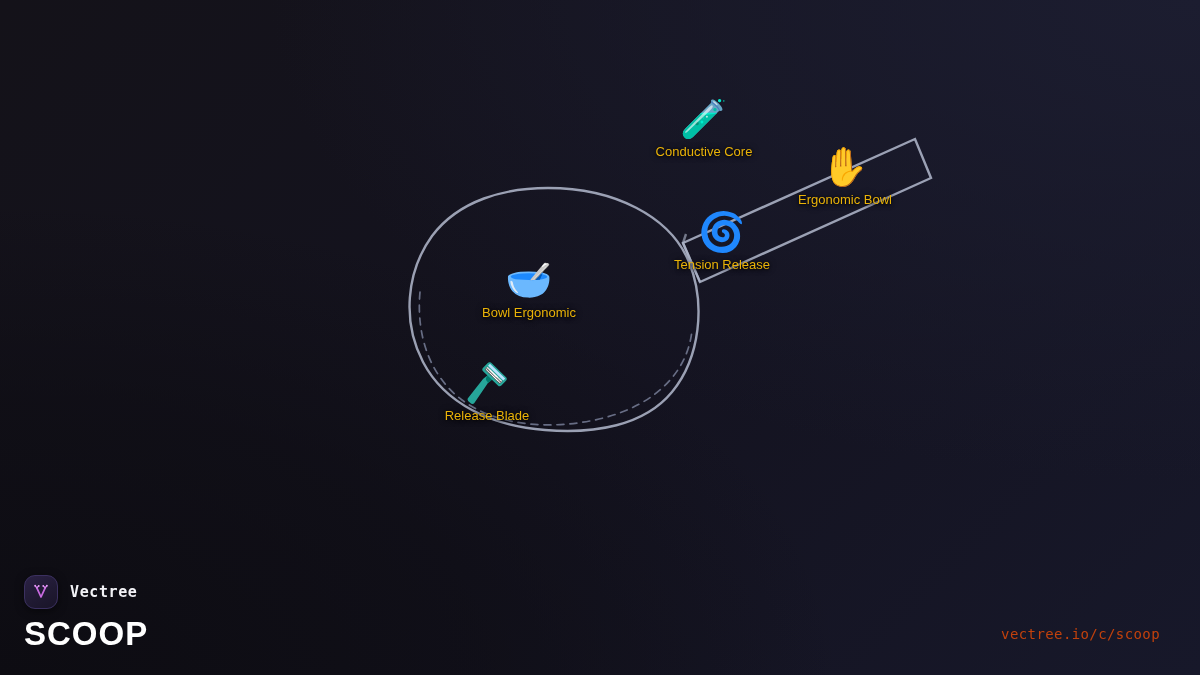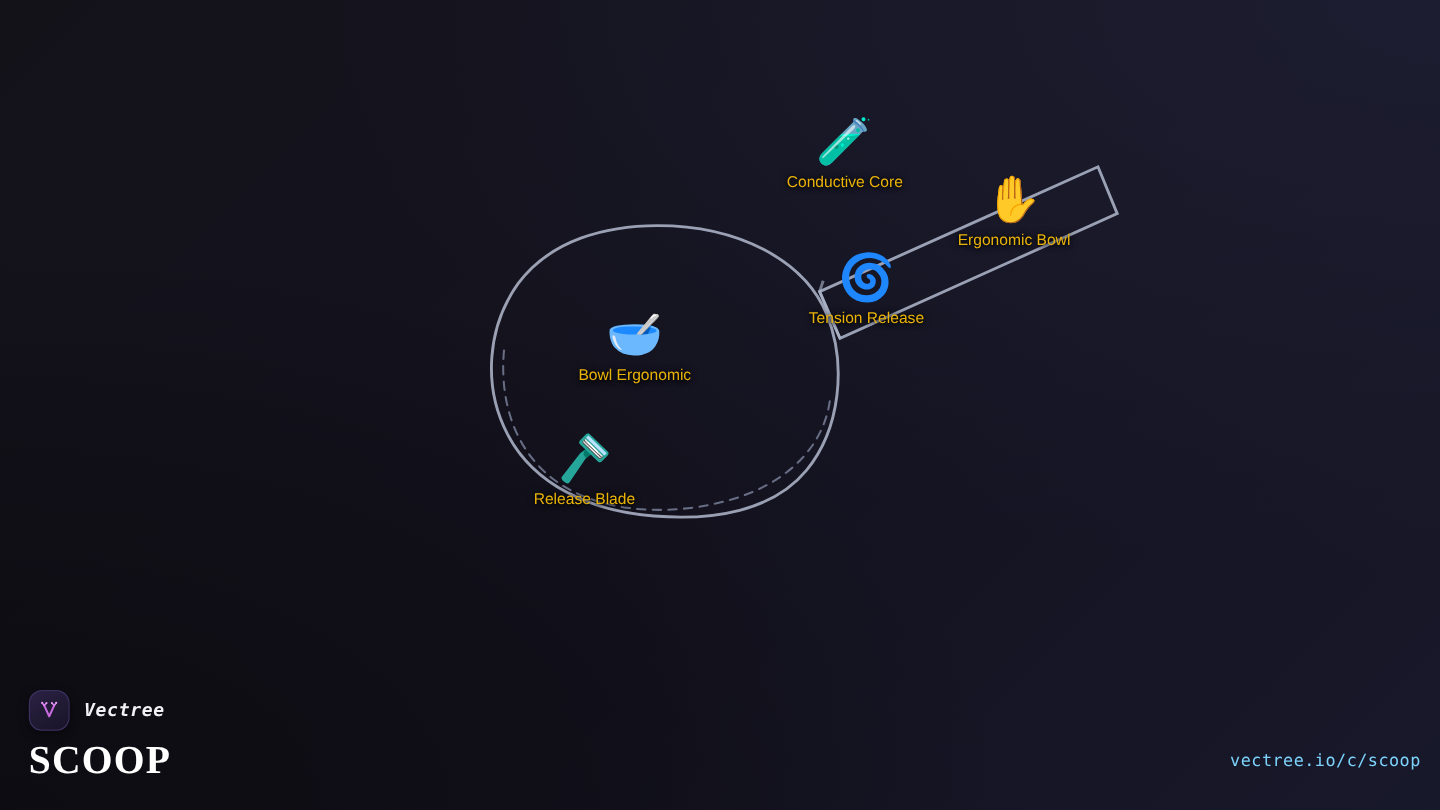--- a/index.html
+++ b/index.html
@@ -73,56 +73,55 @@
     left: 24px;
     bottom: 22px;
     display: flex;
     flex-direction: column;
     gap: 6px;
   }
   #brand-row {
     display: flex;
     align-items: center;
     gap: 12px;
-    font-style: italic;
   }
   #brand-mark {
     width: 34px;
     height: 34px;
     border-radius: 11px;
     background: linear-gradient(150deg, #2b2145 0%, #201a33 55%, #191428 100%);
     border: 1px solid #3b3060;
     display: flex;
     align-items: center;
     justify-content: center;
     box-shadow: 0 2px 8px rgba(0,0,0,0.5);
   }
   #brand-name {
     font-family: "DejaVu Sans Mono", "Liberation Mono", monospace;
     font-size: 15px;
     font-weight: 700;
     letter-spacing: 0.6px;
     color: #f2f2f6;
   }
   #brand-title {
-    font-family: Liberation Serif, serif;
+    font-family: Liberation Sans, sans-serif;
     font-size: 33px;
     font-weight: 700;
     letter-spacing: 1px;
     color: #ffffff;
     line-height: 38px;
   }
   #brand-url {
     position: absolute;
-    right: 16px;
+    right: 40px;
     bottom: 33px;
     font-family: "DejaVu Sans Mono", "Liberation Mono", monospace;
     font-size: 14px;
     letter-spacing: 0.4px;
-    color: #7dd3fc;
+    color: #c2410c;
   }
 </style>
 </head>
 <body>
 
 <div id="stage"></div>
 
 <svg id="diagram" viewBox="0 0 1200 675" xmlns="http://www.w3.org/2000/svg">
 
   <path d="M 548 188

